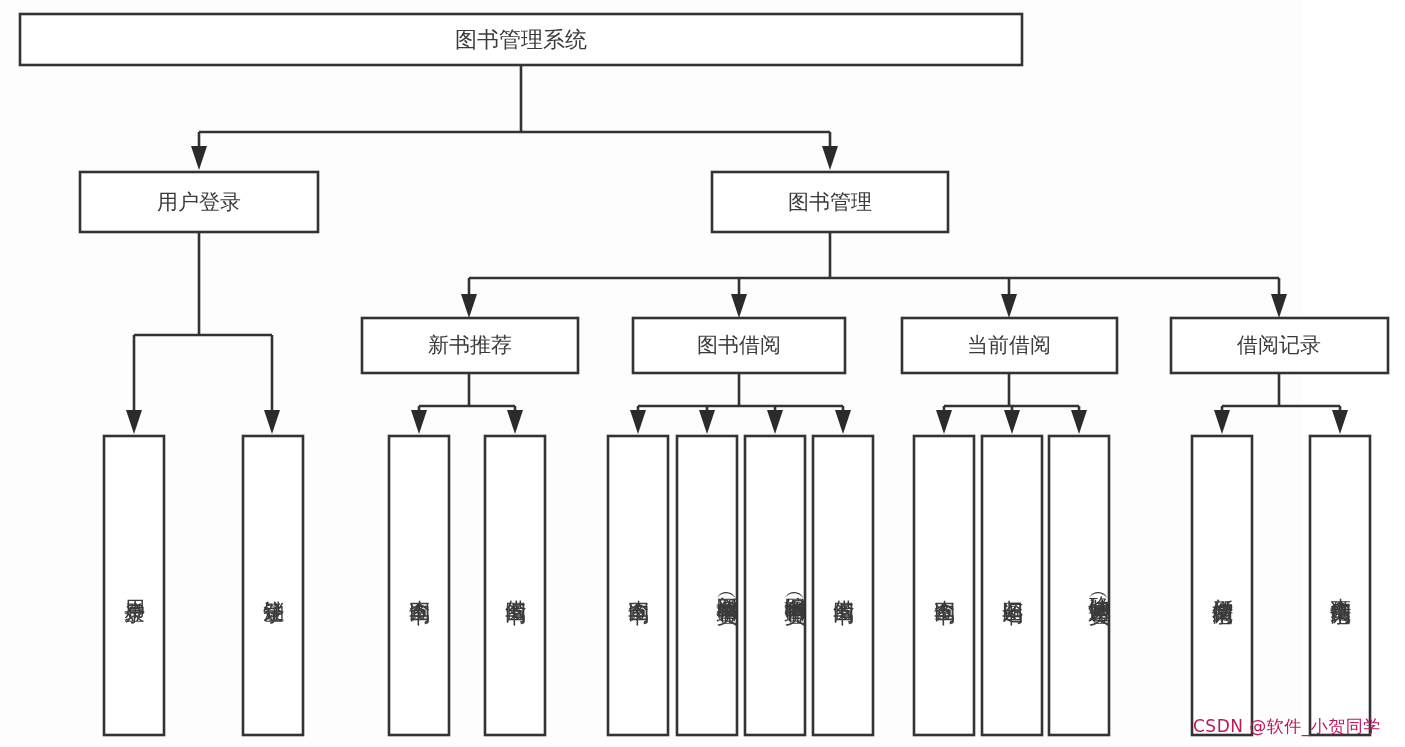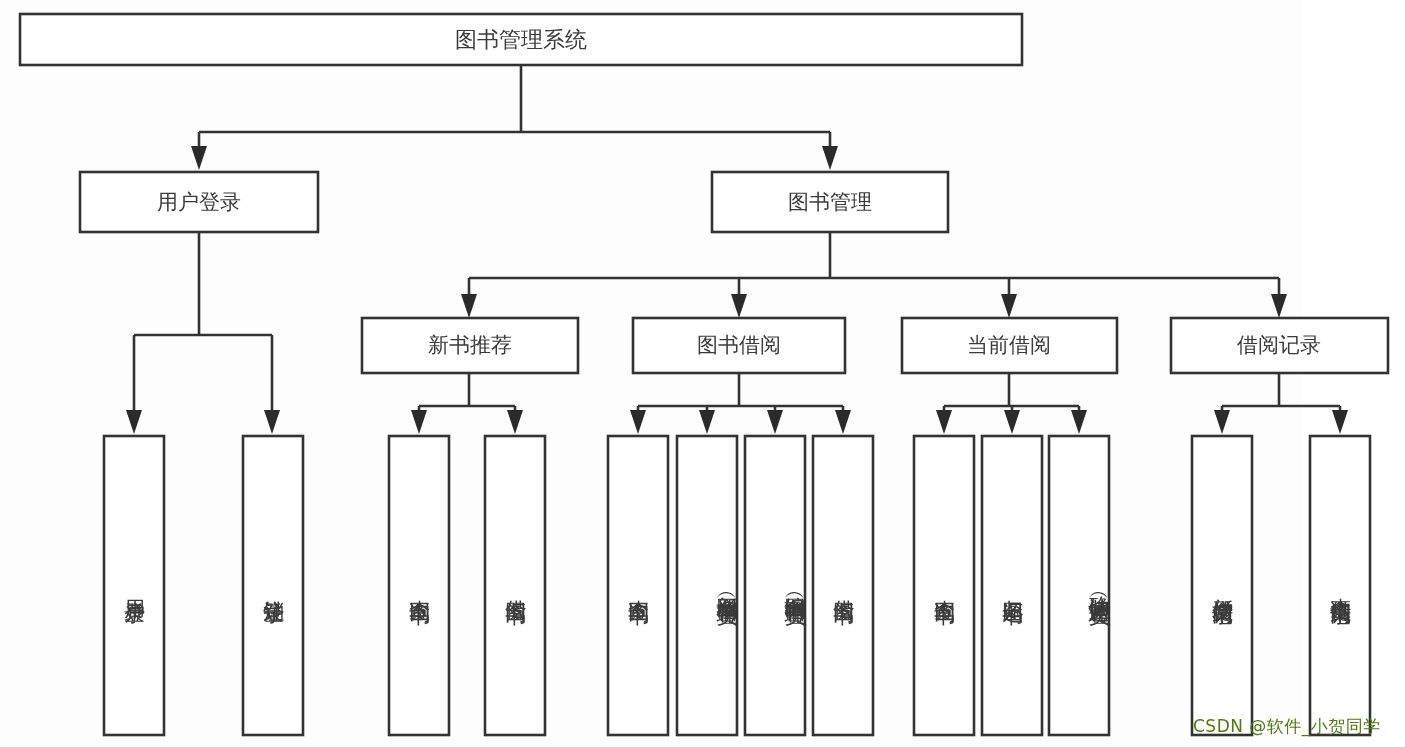--- a/index.html
+++ b/index.html
@@ -64,21 +64,21 @@
     white-space: nowrap;
     display: flex;
     align-items: center;
     justify-content: center;
     pointer-events: none;
   }
   .watermark {
     position: absolute;
     font-family: "DejaVu Sans", "Liberation Sans", sans-serif;
     font-size: 17px;
-    color: #4d7c0f;
+    color: #be185d;
     letter-spacing: 0.5px;
     white-space: nowrap;
   }
 </style>
 </head>
 <body>
 
 <div id="diagram-root">
 
   <svg class="diagram-canvas" viewBox="0 0 1405 747">

